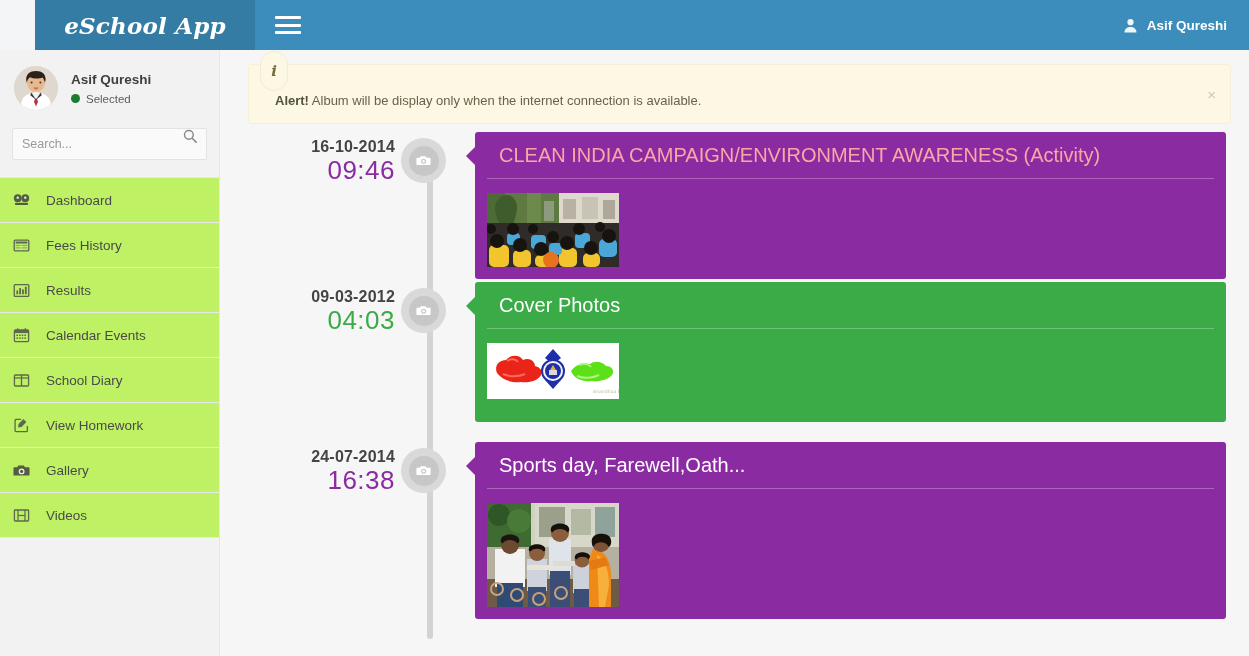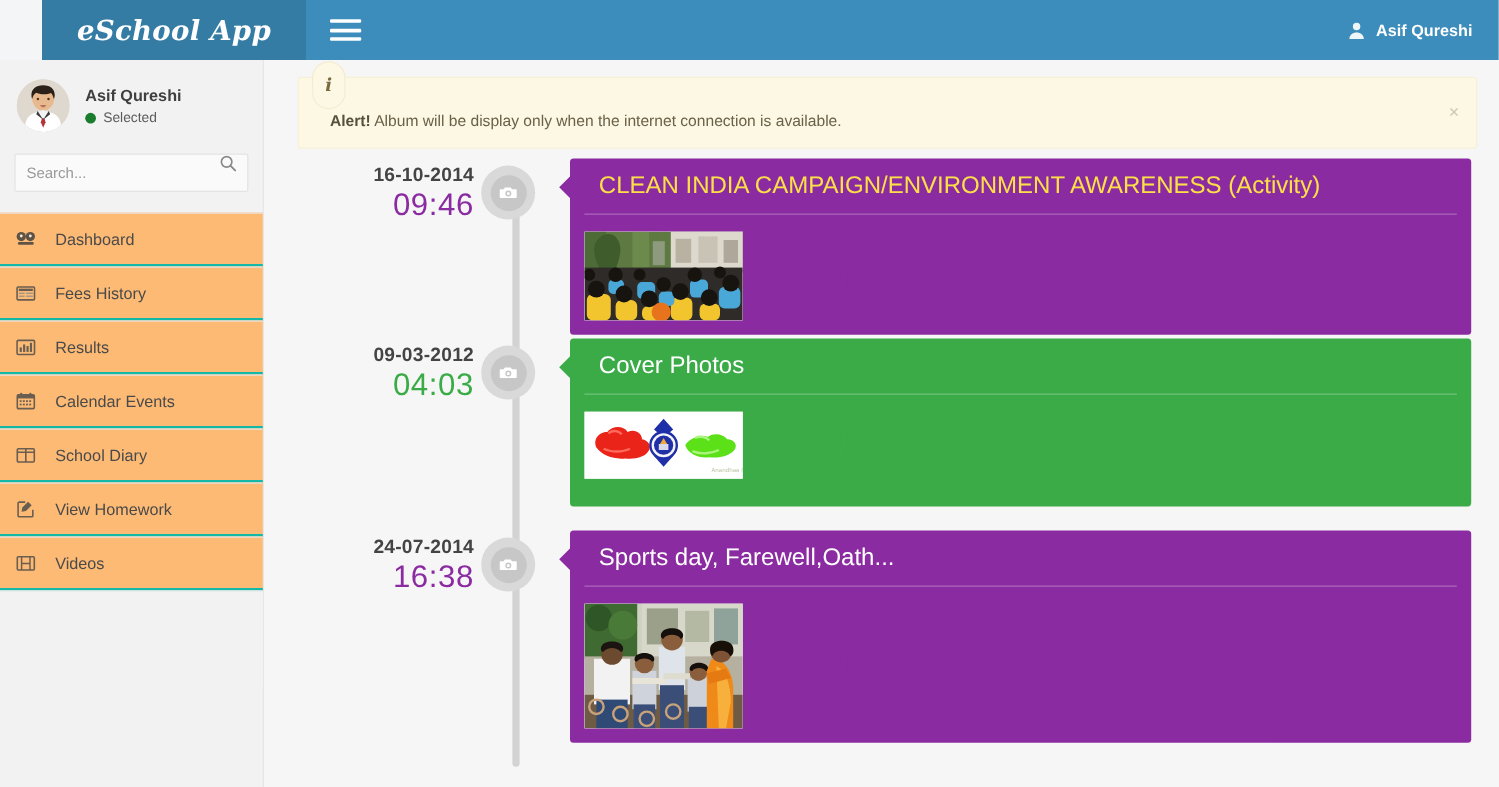--- a/index.html
+++ b/index.html
@@ -71,23 +71,23 @@
     font-family: "Liberation Sans", sans-serif; font-size: 12.5px; color: #6d6d6d;
   }
   .searchbox input::placeholder { color: #9a9a9a; }
   .s-icon { width: 14px; height: 14px; flex: 0 0 14px; opacity: .65; }
 
   .menu { margin-top: 18px; }
   .menu-item {
     display: flex; align-items: center; gap: 16px;
     height: 46px; padding: 0 0 0 13px;
     border-top: 1px solid #e8e8e8;
-    border-bottom: 3px solid #14b8a6;
+    border-bottom: 1px solid #14b8a6;
     margin-top: -1px;
-    background: #fdba74;
+    background: #bef264;
     cursor: pointer;
     font-size: 13.5px; color: #4a4a4a;
   }
   .menu-item .m-icon { width: 17px; height: 17px; flex: 0 0 17px; display:block; opacity:.82; }
   .menu-filler { border-top: 1px solid #e8e8e8; height: 80px; background: #f2f2f2; margin-top:-1px; }
 
   
   .content {
     position: absolute; top: 50px; left: 220px; right: 0; bottom: 0;
     background: #f6f6f6; overflow: hidden;
@@ -290,20 +290,28 @@
       </div>
 
       <div class="menu-item">
         <svg class="m-icon" viewBox="0 0 18 18">
           <path d="M15.2 9.4v5.1a1 1 0 0 1-1 1H3.2a1 1 0 0 1-1-1V3.6a1 1 0 0 1 1-1h5.3" fill="none" stroke="#4a4a4a" stroke-width="1.4"></path>
           <path d="M11 2.2l3.2 3.2-5.1 5.1-3.8.6.6-3.8z" fill="#4a4a4a"></path>
         </svg>
         <span>View Homework</span>
       </div>
 
+      <div class="menu-item">
+        <svg class="m-icon" viewBox="0 0 18 18">
+          <path d="M1.4 5.6h3.1l1.1-1.8h6l1.1 1.8h3.9a.9.9 0 0 1 .9.9v7a.9.9 0 0 1-.9.9H1.4a.9.9 0 0 1-.9-.9v-7a.9.9 0 0 1 .9-.9z" fill="#3d3d3d"></path>
+          <circle cx="9.1" cy="10" r="3.1" fill="#f6f6f6"></circle>
+          <circle cx="9.1" cy="10" r="1.7" fill="#3d3d3d"></circle>
+        </svg>
+        <span>Gallery</span>
+      </div>
 
       <div class="menu-item">
         <svg class="m-icon" viewBox="0 0 18 18">
           <rect x="1.5" y="3.2" width="15" height="11.6" rx=".8" fill="none" stroke="#4a4a4a" stroke-width="1.4"></rect>
           <line x1="5.3" y1="3.2" x2="5.3" y2="14.8" stroke="#4a4a4a" stroke-width="1.3"></line>
           <line x1="12.7" y1="3.2" x2="12.7" y2="14.8" stroke="#4a4a4a" stroke-width="1.3"></line>
           <line x1="5.3" y1="9" x2="12.7" y2="9" stroke="#4a4a4a" stroke-width="1.3"></line>
         </svg>
         <span>Videos</span>
       </div>
@@ -333,21 +341,21 @@
         <div class="tl-badge">
           <div class="tl-badge-inner">
             <svg viewBox="0 0 18 18">
               <path d="M1.4 5.6h3.1l1.1-1.8h6l1.1 1.8h3.9a.9.9 0 0 1 .9.9v7a.9.9 0 0 1-.9.9H1.4a.9.9 0 0 1-.9-.9v-7a.9.9 0 0 1 .9-.9z" fill="#ffffff"></path>
               <circle cx="9.1" cy="10" r="3" fill="#c7c7c7"></circle>
               <circle cx="9.1" cy="10" r="1.5" fill="#ffffff"></circle>
             </svg>
           </div>
         </div>
         <div class="tl-card" style="background:#8b2ba2;color:#8b2ba2">
-          <div class="tl-head" style="color:#fde047">CLEAN INDIA CAMPAIGN/ENVIRONMENT AWARENESS (Activity)</div>
+          <div class="tl-head" style="color:#fca5a5">CLEAN INDIA CAMPAIGN/ENVIRONMENT AWARENESS (Activity)</div>
           <div class="tl-body">
             <span class="thumb">
               <svg viewBox="0 0 132 74" width="132" height="74">
                 <rect width="132" height="74" fill="#cfd6c2"></rect>
                 <rect x="0" y="0" width="132" height="34" fill="#5e7a42"></rect>
                 <path d="M0 0h18v34H0z" fill="#4d6b37"></path>
                 <path d="M20 2c6 0 10 6 10 13s-5 19-5 19H14s-6-12-6-19S14 2 20 2z" fill="#3f5c2c"></path>
                 <path d="M40 0h14v30H40z" fill="#6b8a4c"></path>
                 <rect x="72" y="0" width="60" height="32" fill="#ded9cd"></rect>
                 <rect x="76" y="6" width="13" height="20" fill="#b9b2a3"></rect>

